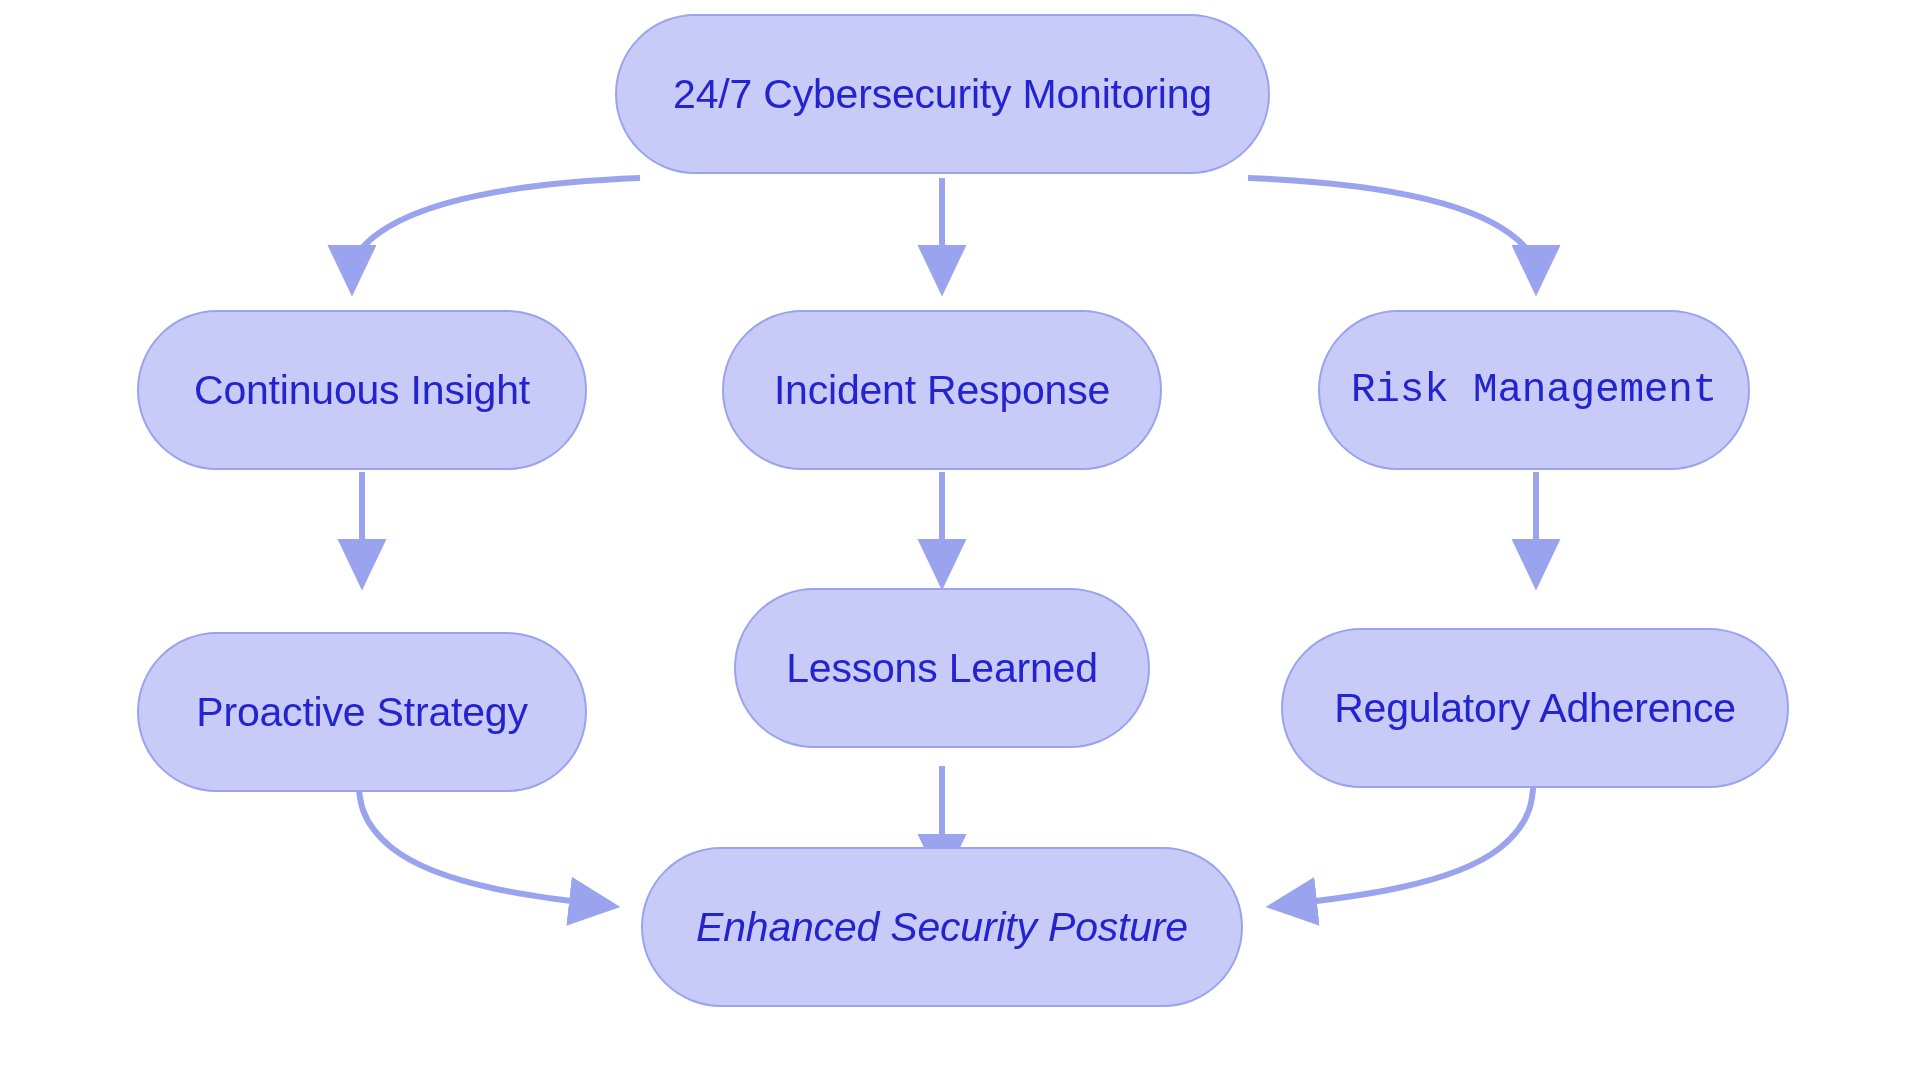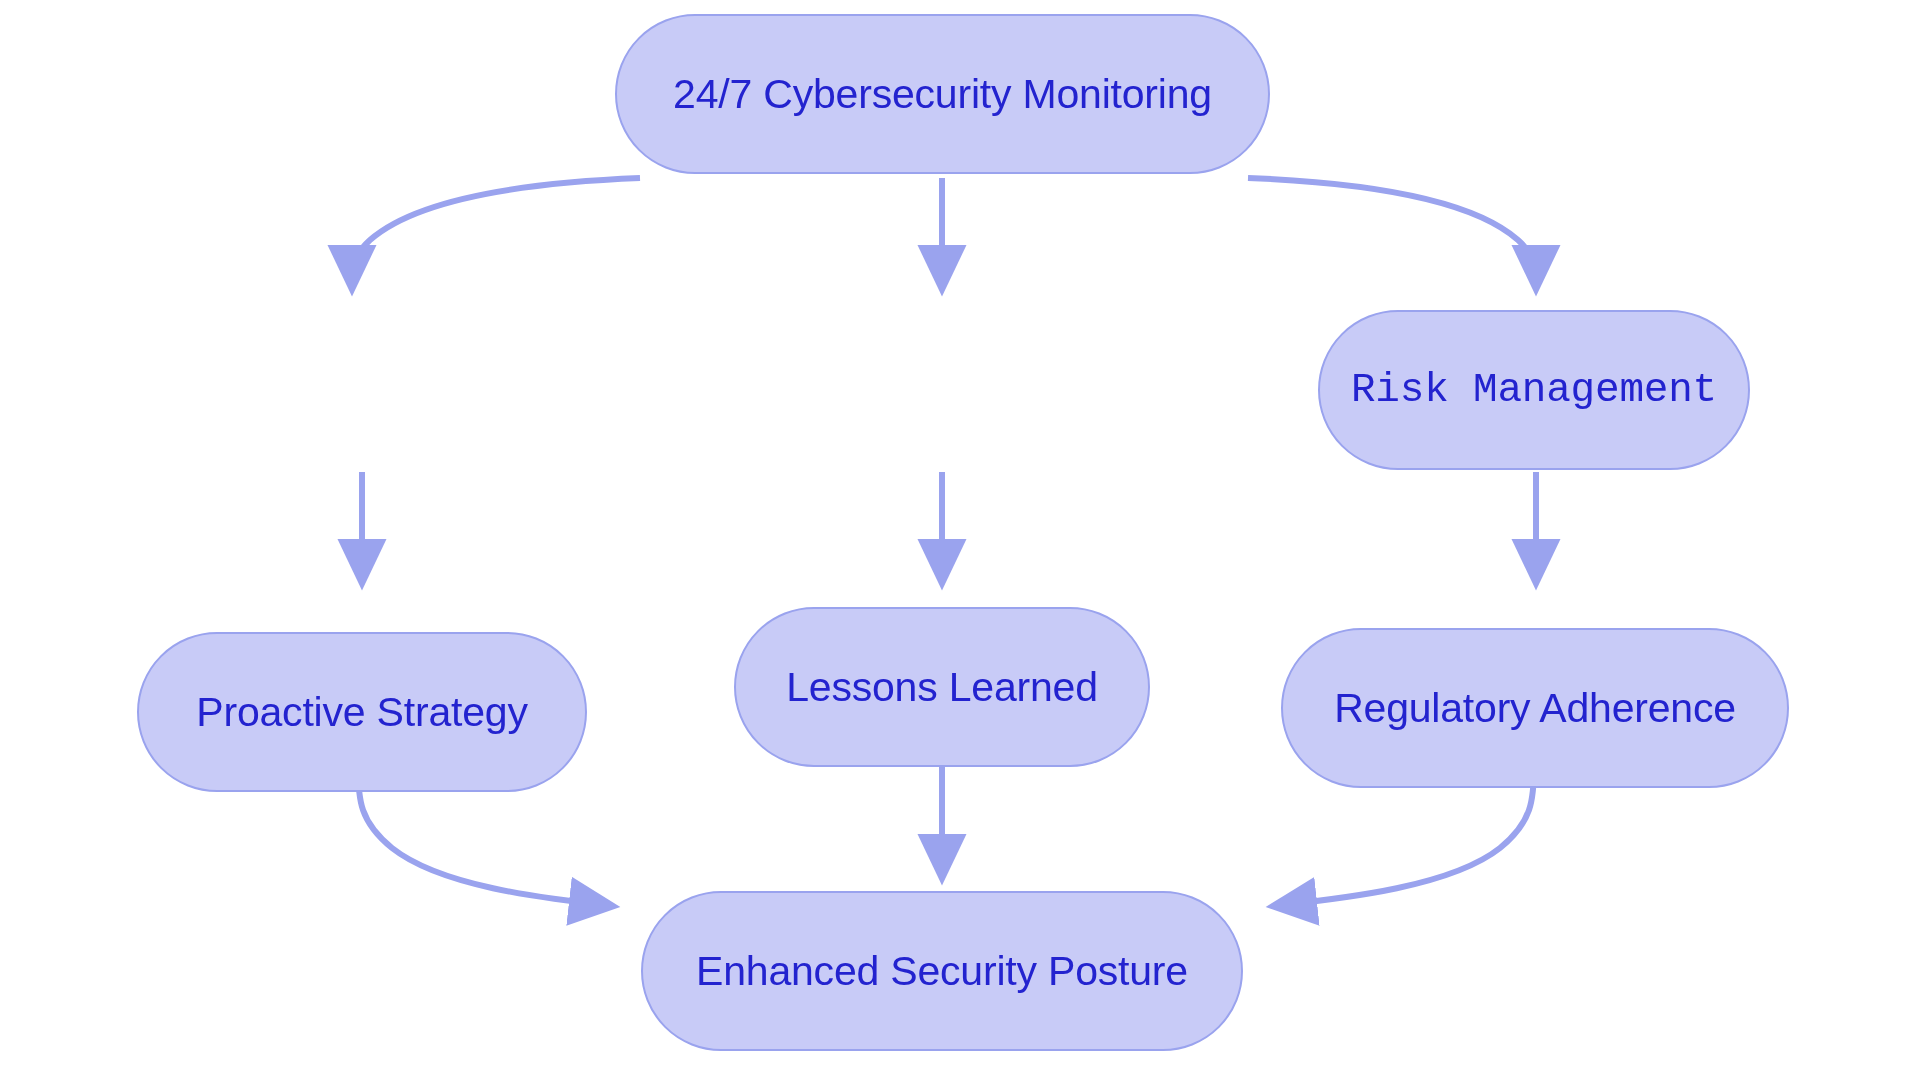--- a/index.html
+++ b/index.html
@@ -77,35 +77,41 @@
 
     <path d="M 942 766 L 942 877" fill="none" stroke="#9aa3ee" stroke-width="6" marker-end="url(#arrowhead)"></path>
 
     <path d="M 1534 766 C 1534 800, 1532 822, 1500 848 C 1452 886, 1348 898, 1274 906" fill="none" stroke="#9aa3ee" stroke-width="6" marker-end="url(#arrowhead)"></path>
   </svg>
 
   <div class="node" id="node-monitoring" style="left: 615px; top: 14px; width: 655px; height: 160px;">
     <span class="node-label">24/7 Cybersecurity Monitoring</span>
   </div>
 
+  <div class="node" id="node-insight" style="left: 137px; top: 310px; width: 450px; height: 160px;">
+    <span class="node-label">Continuous Insight</span>
+  </div>
 
+  <div class="node" id="node-incident" style="left: 722px; top: 310px; width: 440px; height: 160px;">
+    <span class="node-label">Incident Response</span>
+  </div>
 
   <div class="node" id="node-risk" style="left: 1318px; top: 310px; width: 432px; height: 160px; font-family: Liberation Mono, monospace;">
     <span class="node-label">Risk Management</span>
   </div>
 
   <div class="node" id="node-strategy" style="left: 137px; top: 632px; width: 450px; height: 160px;">
     <span class="node-label">Proactive Strategy</span>
   </div>
 
-  <div class="node" id="node-lessons" style="left: 734px; top: 607px; width: 416px; height: 160px;">
+  <div class="node" id="node-lessons" style="left: 734px; top: 588px; width: 416px; height: 160px;">
     <span class="node-label">Lessons Learned</span>
   </div>
 
   <div class="node" id="node-regulatory" style="left: 1281px; top: 604px; width: 508px; height: 160px; margin-top: 24px;">
     <span class="node-label">Regulatory Adherence</span>
   </div>
 
-  <div class="node" id="node-posture" style="left: 641px; top: 891px; width: 602px; height: 160px;">
+  <div class="node" id="node-posture" style="left: 641px; top: 847px; width: 602px; height: 160px; font-style: italic;">
     <span class="node-label">Enhanced Security Posture</span>
   </div>
 
 </div>
 
 </body></html>

